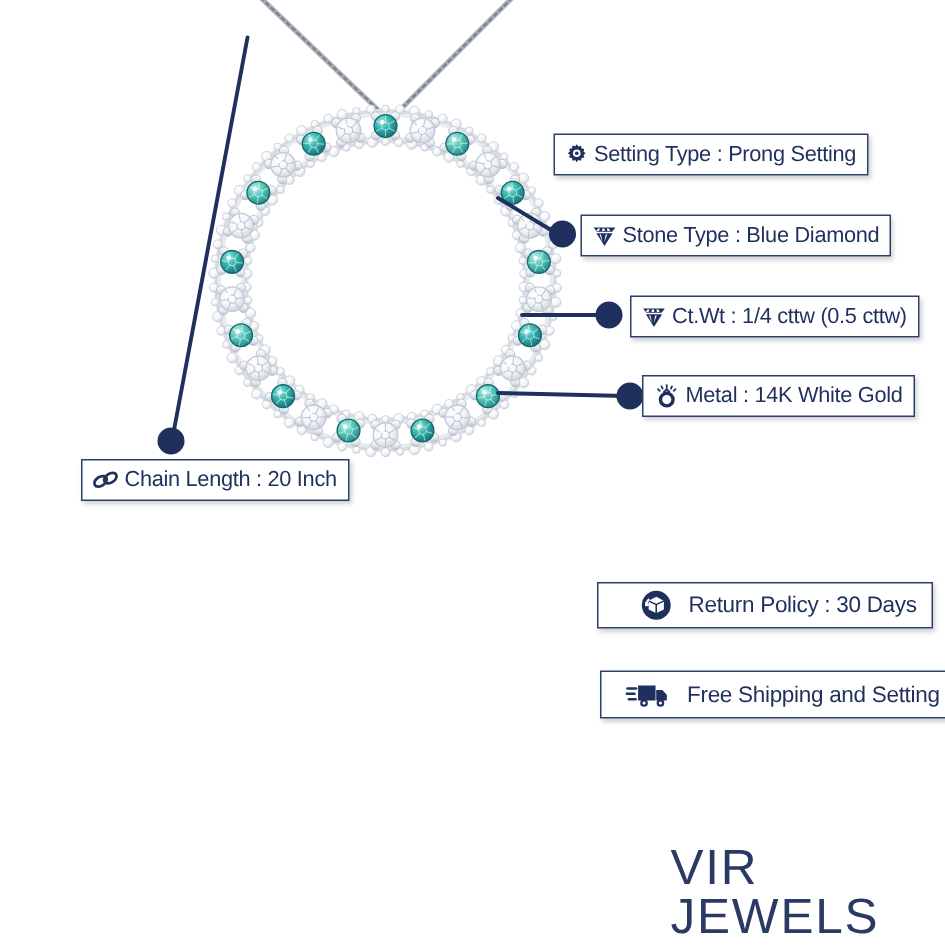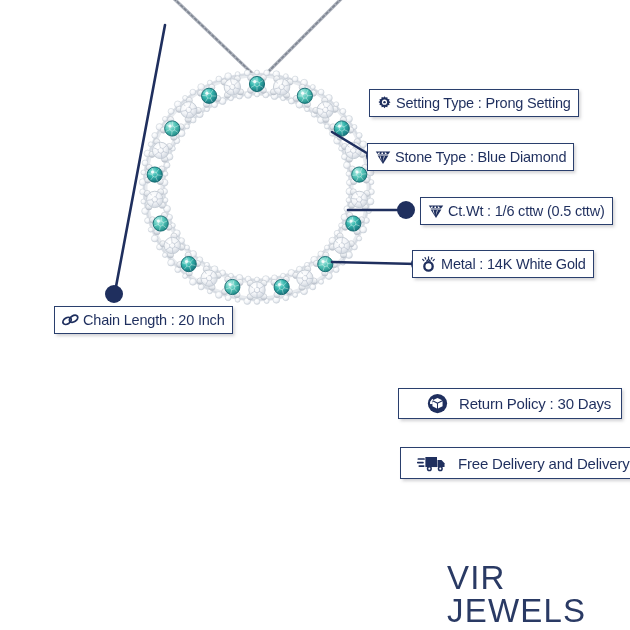--- a/index.html
+++ b/index.html
@@ -61,23 +61,23 @@
   }
   .chip .chip-text {
     color: #1f2f5e;
     font-size: 14.5px;
     letter-spacing: -0.2px;
     line-height: 1;
   }
 
   
   #chip-setting  { left: 337px; top: 89px;  height: 28px; }
-  #chip-stone    { left: 335px; top: 143px; height: 28px; }
+  #chip-stone    { left: 355px; top: 143px; height: 28px; }
   #chip-ctwt     { left: 388px; top: 197px; height: 28px; }
-  #chip-metal    { left: 380px; top: 250px; height: 28px; }
+  #chip-metal    { left: 396px; top: 250px; height: 28px; }
   #chip-chain    { left: 22px;  top: 306px; height: 28px; }
 
   #chip-return   { left: 366px; top: 388px; height: 31px; padding: 0 10px; align-items: center; }
   #chip-shipping { left: 368px; top: 447px; height: 32px; padding: 0 10px; }
   #chip-return .chip-text,
   #chip-shipping .chip-text { font-size: 15px; }
   #chip-return .chip-icon   { margin-right: 11px; margin-left: 18px; }
   #chip-shipping .chip-icon { margin-right: 11px; margin-left: 6px; }
 
   
@@ -794,21 +794,21 @@
         <path d="M5.2 9.2h15.6L13 21.5z"></path>
         <g fill="#ffffff">
           <path d="M6.6 4.6h2.1L7.6 6.9H5.2z"></path>
           <path d="M11 4.6h2.1v2.3h-2.6z"></path>
           <path d="M15.2 4.6h2.1l1.1 2.3h-2.5z"></path>
           <path d="M8.2 10.3h1.4l1.5 7.5z"></path>
           <path d="M14.2 10.3h1.5l-3 7.6z"></path>
         </g>
       </svg>
     </span>
-    <span class="chip-text">Ct.Wt : 1/6 cttw (0.5 cttw)</span>
+    <span class="chip-text">Ct.Wt : 1/4 cttw (0.5 cttw)</span>
   </div>
 
   <div class="chip" id="chip-metal">
     <span class="chip-icon">
       <svg width="19" height="19" viewBox="0 0 24 24" fill="none">
         <g stroke="#1f2f5e" stroke-width="1.5" stroke-linecap="round">
           <path d="M12 2.2v2.1"></path>
           <path d="M7.6 3.3l.9 1.9"></path>
           <path d="M16.4 3.3l-.9 1.9"></path>
           <path d="M4.6 5.6l1.5 1.4"></path>
@@ -856,21 +856,21 @@
           <path d="M2.6 14.5h5"></path>
         </g>
         <path d="M9.5 4.2h13.2v11.4H9.5z"></path>
         <path d="M23.2 7.6h4.6l3.4 3.6v4.4h-8z"></path>
         <circle cx="14" cy="17.4" r="2.9" fill="#1f2f5e"></circle>
         <circle cx="14" cy="17.4" r="1.2" fill="#ffffff"></circle>
         <circle cx="26.4" cy="17.4" r="2.9" fill="#1f2f5e"></circle>
         <circle cx="26.4" cy="17.4" r="1.2" fill="#ffffff"></circle>
       </svg>
     </span>
-    <span class="chip-text">Free Delivery and Delivery</span>
+    <span class="chip-text">Free Shipping and Setting</span>
   </div>
 
   <div id="brand">
     <span class="brand-word">VIR JEWELS</span>
     <span class="brand-reg">®</span>
   </div>
 
 </div>
 
 </body></html>

